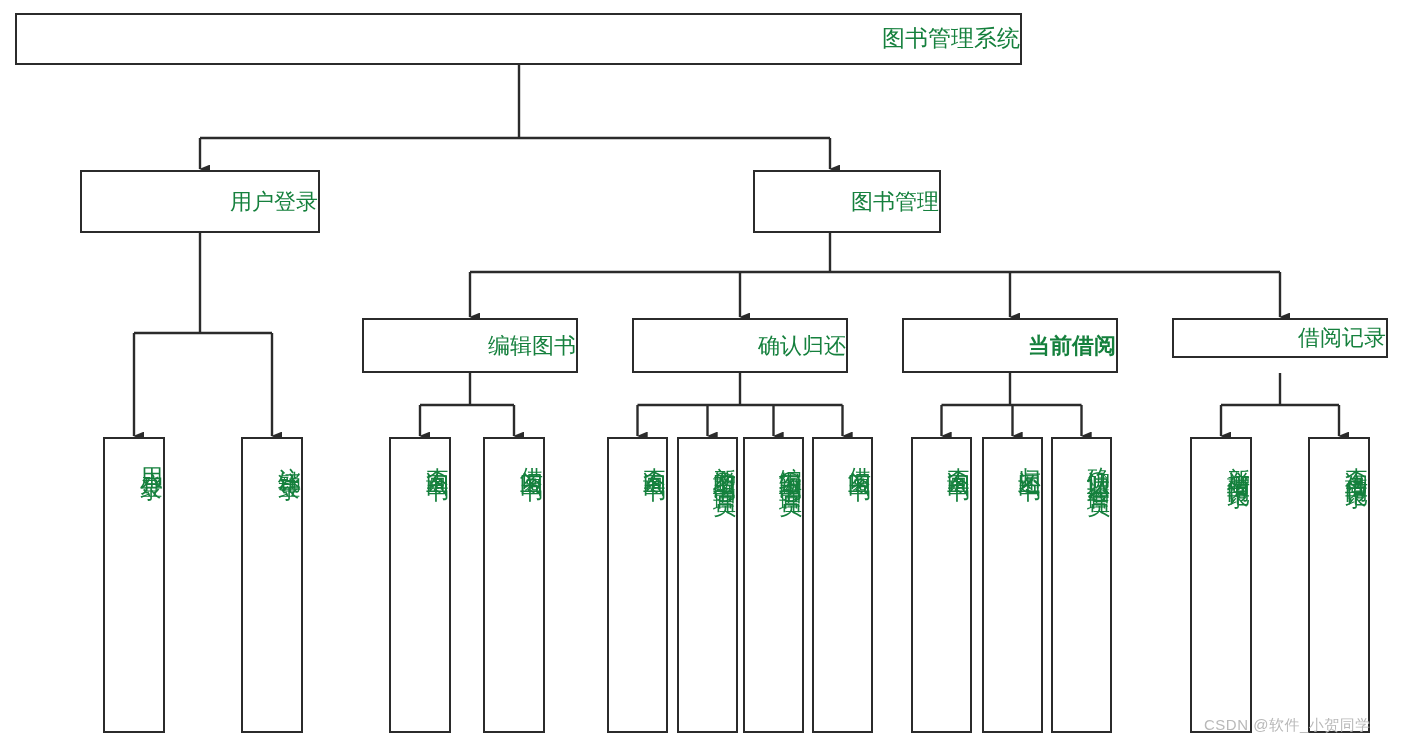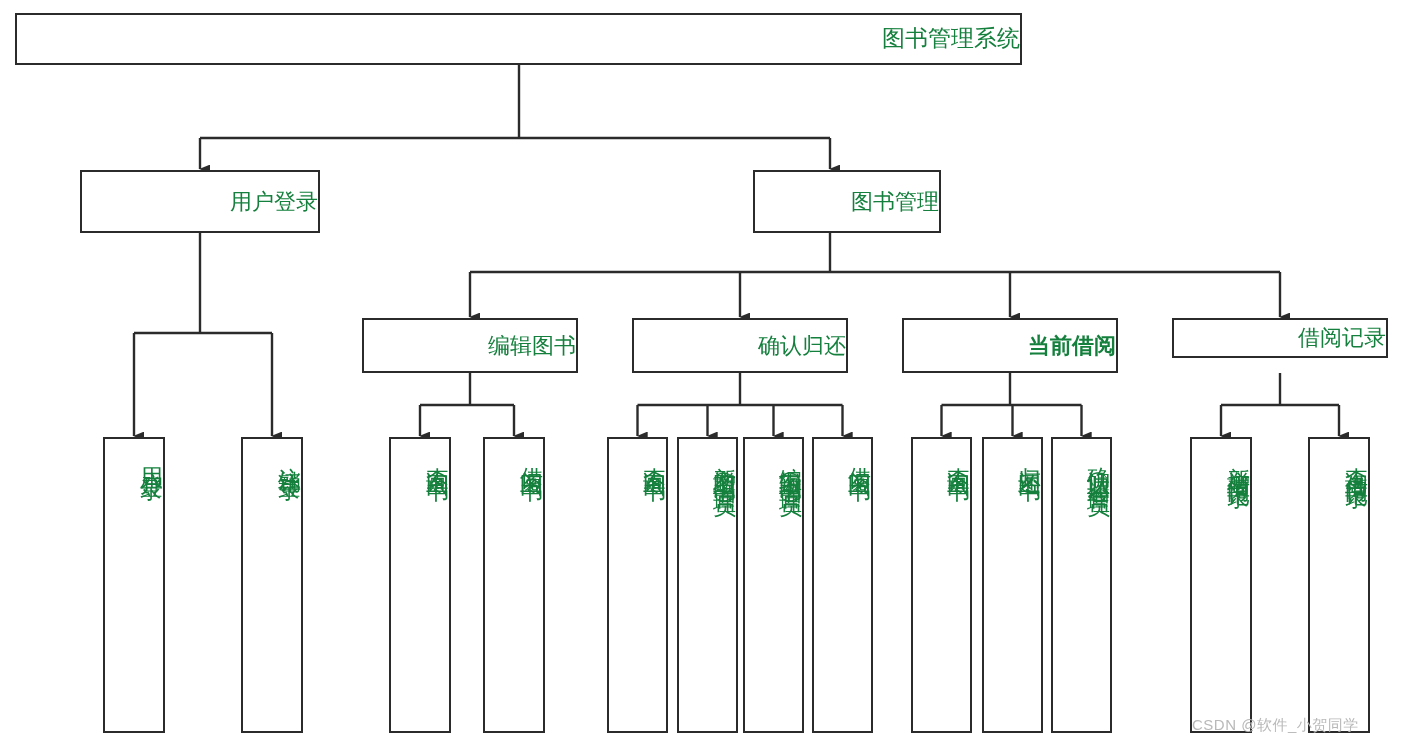--- a/index.html
+++ b/index.html
@@ -59,20 +59,21 @@
     line-height: 1;
     white-space: normal;
   }
   .watermark {
     position: absolute;
     font-size: 15px;
     color: #b9b9b9;
     letter-spacing: 0.5px;
     white-space: nowrap;
     user-select: none;
+    padding-left: 12px;
   }
 </style>
 </head>
 <body>
 
 <div id="canvas">
 
   <svg class="edges" viewBox="0 0 1405 747" xmlns="http://www.w3.org/2000/svg">
     <defs>
       <marker id="arrowhead" markerWidth="9" markerHeight="11" refX="4.5" refY="10.2" orient="auto" markerUnits="userSpaceOnUse">

